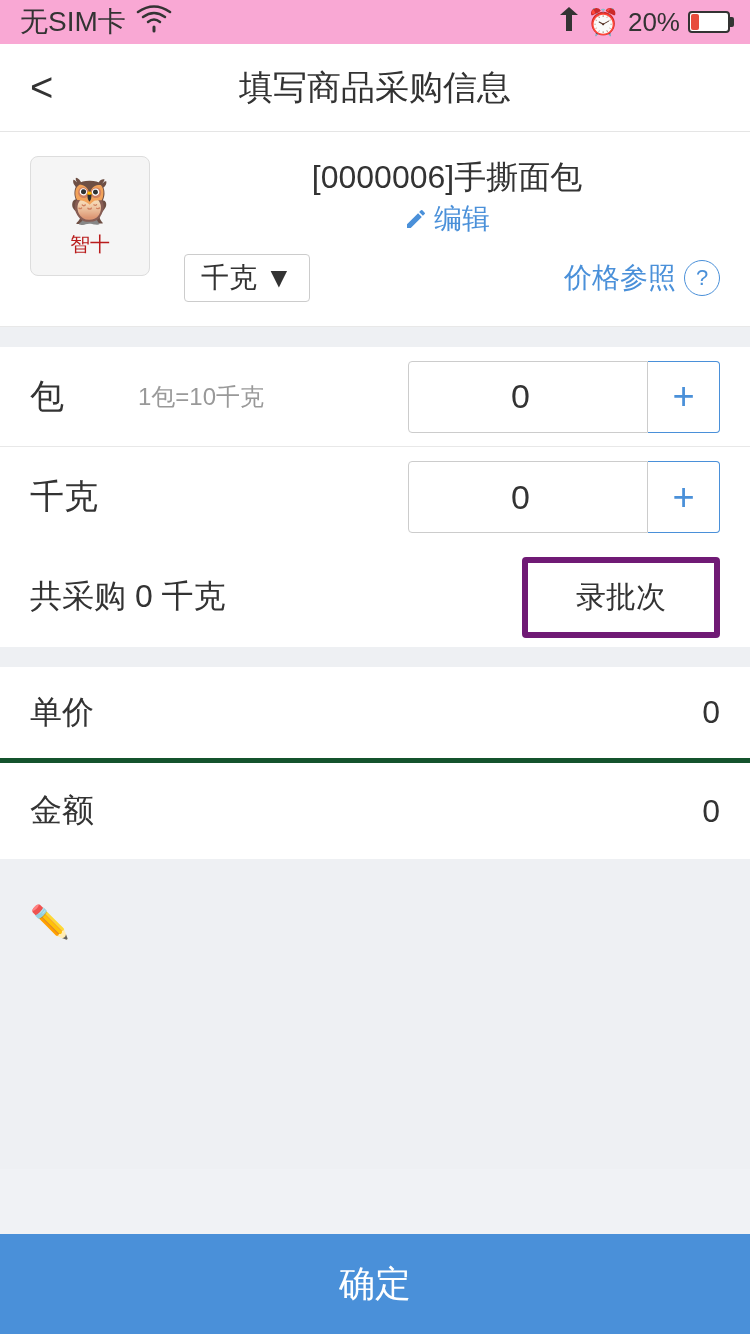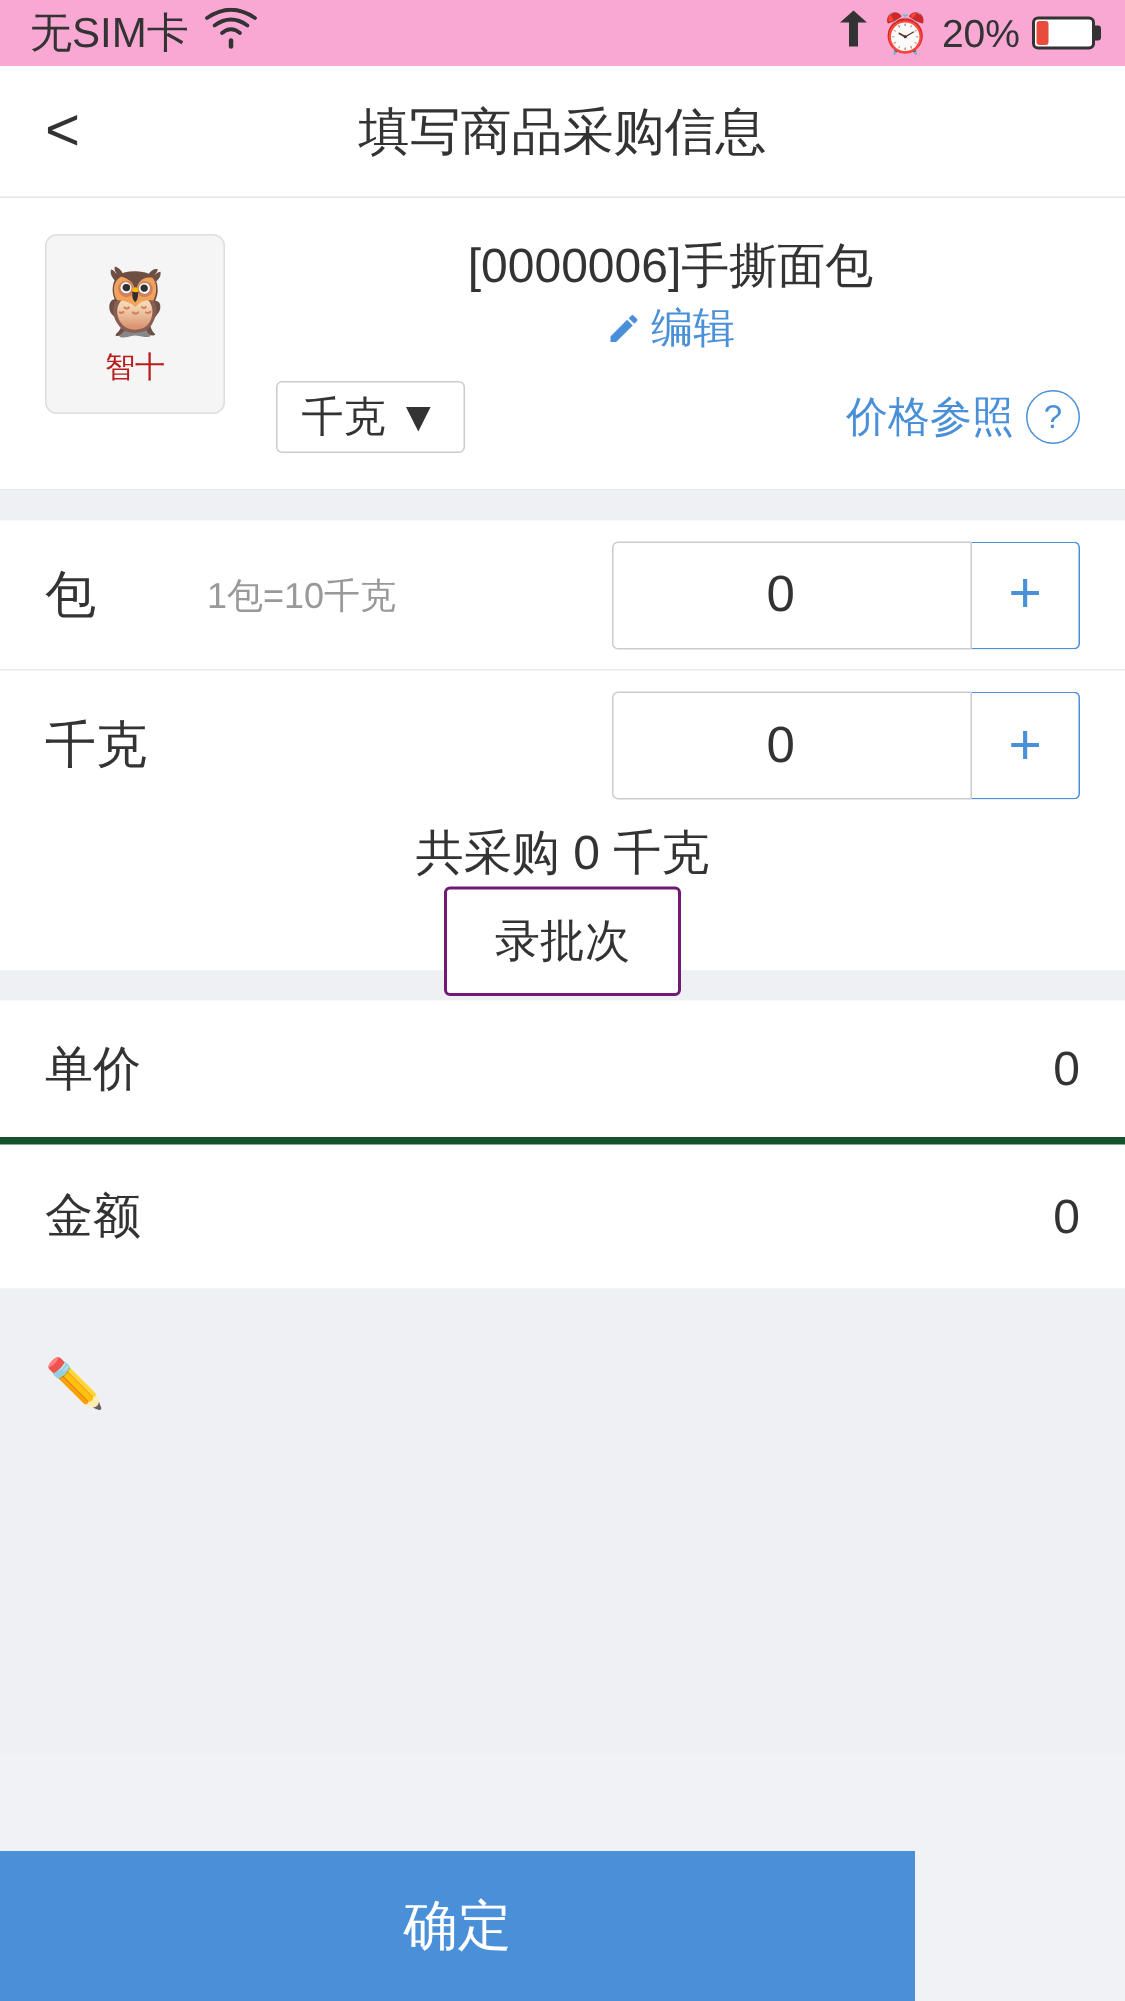--- a/index.html
+++ b/index.html
@@ -252,30 +252,29 @@
     }
 
     
     .total-row {
       background: #fff;
       display: flex;
       align-items: center;
       justify-content: space-between;
       padding: 0 30px;
       height: 100px;
-      flex-direction: column;
     }
     .total-label {
       font-size: 32px;
       color: #333;
     }
     .batch-btn {
-      border: 2px solid #701a75;
+      border: 6px solid #701a75;
       border-radius: 4px;
-      padding: 14px 32px;
+      padding: 14px 48px;
       font-size: 30px;
       color: #333;
       background: #fff;
       cursor: pointer;
     }
 
     
     .price-section {
       background: #fff;
       margin-top: 0;
@@ -318,21 +317,21 @@
     .remark-placeholder {
       font-size: 32px;
       color: #bbb;
     }
 
     
     .confirm-btn {
       position: fixed;
       bottom: 0;
       left: 0;
-      width: 610px;
+      width: 750px;
       height: 100px;
       background: #4a90d9;
       display: flex;
       align-items: center;
       justify-content: center;
       font-size: 36px;
       color: #fff;
       cursor: pointer;
       font-weight: 500;
     }

